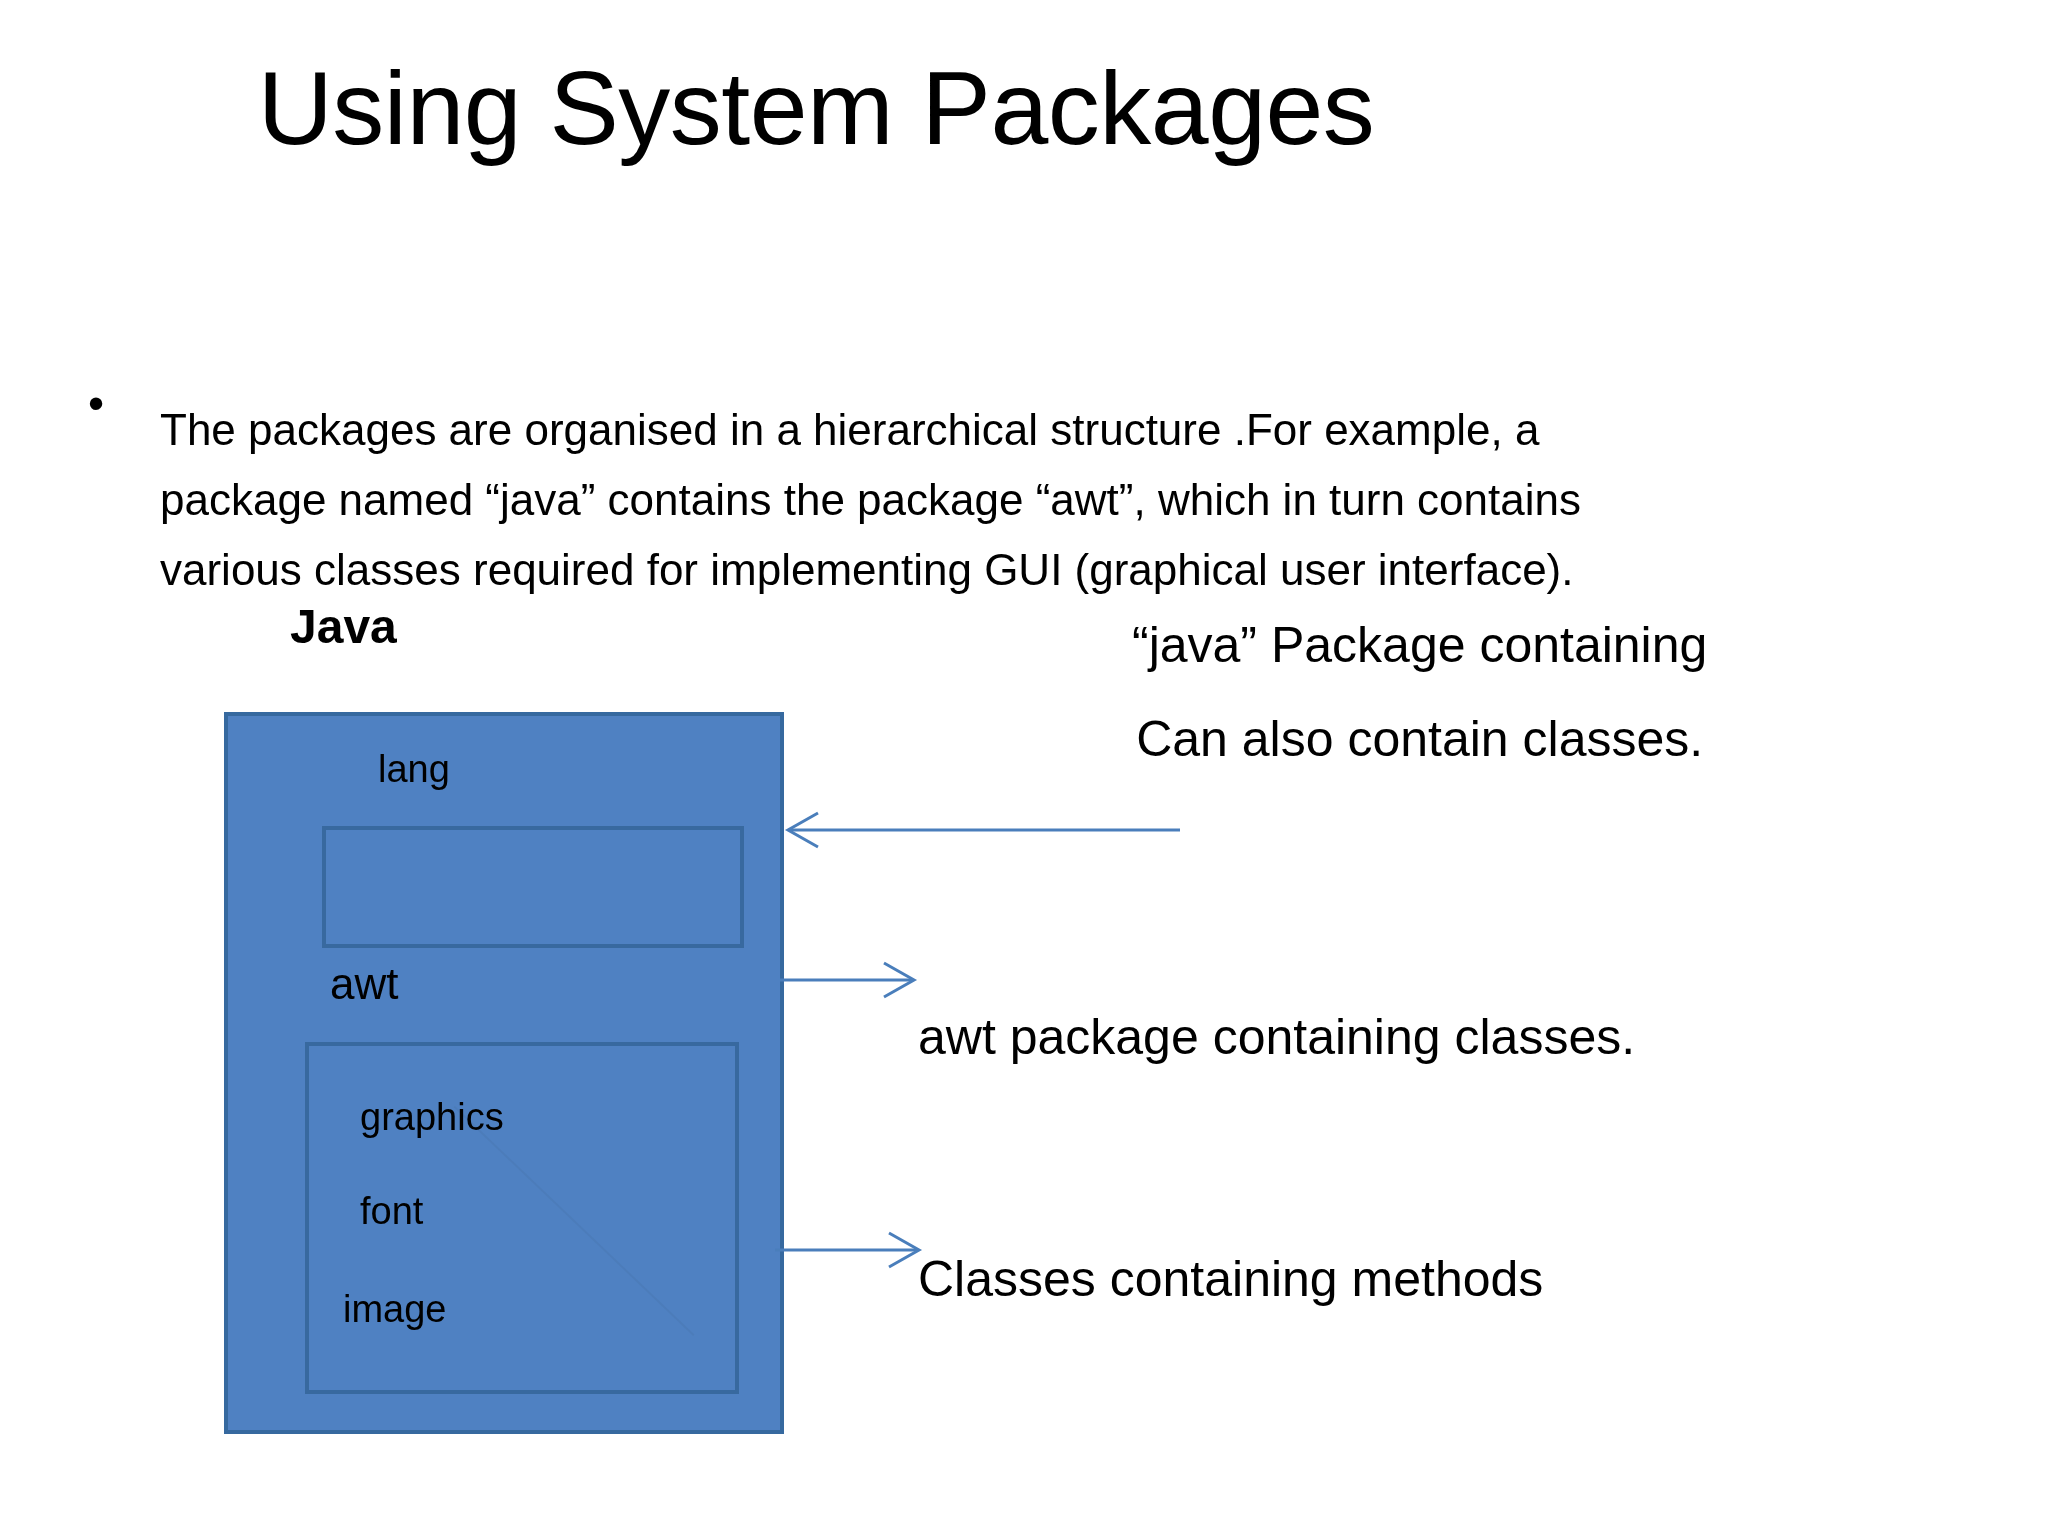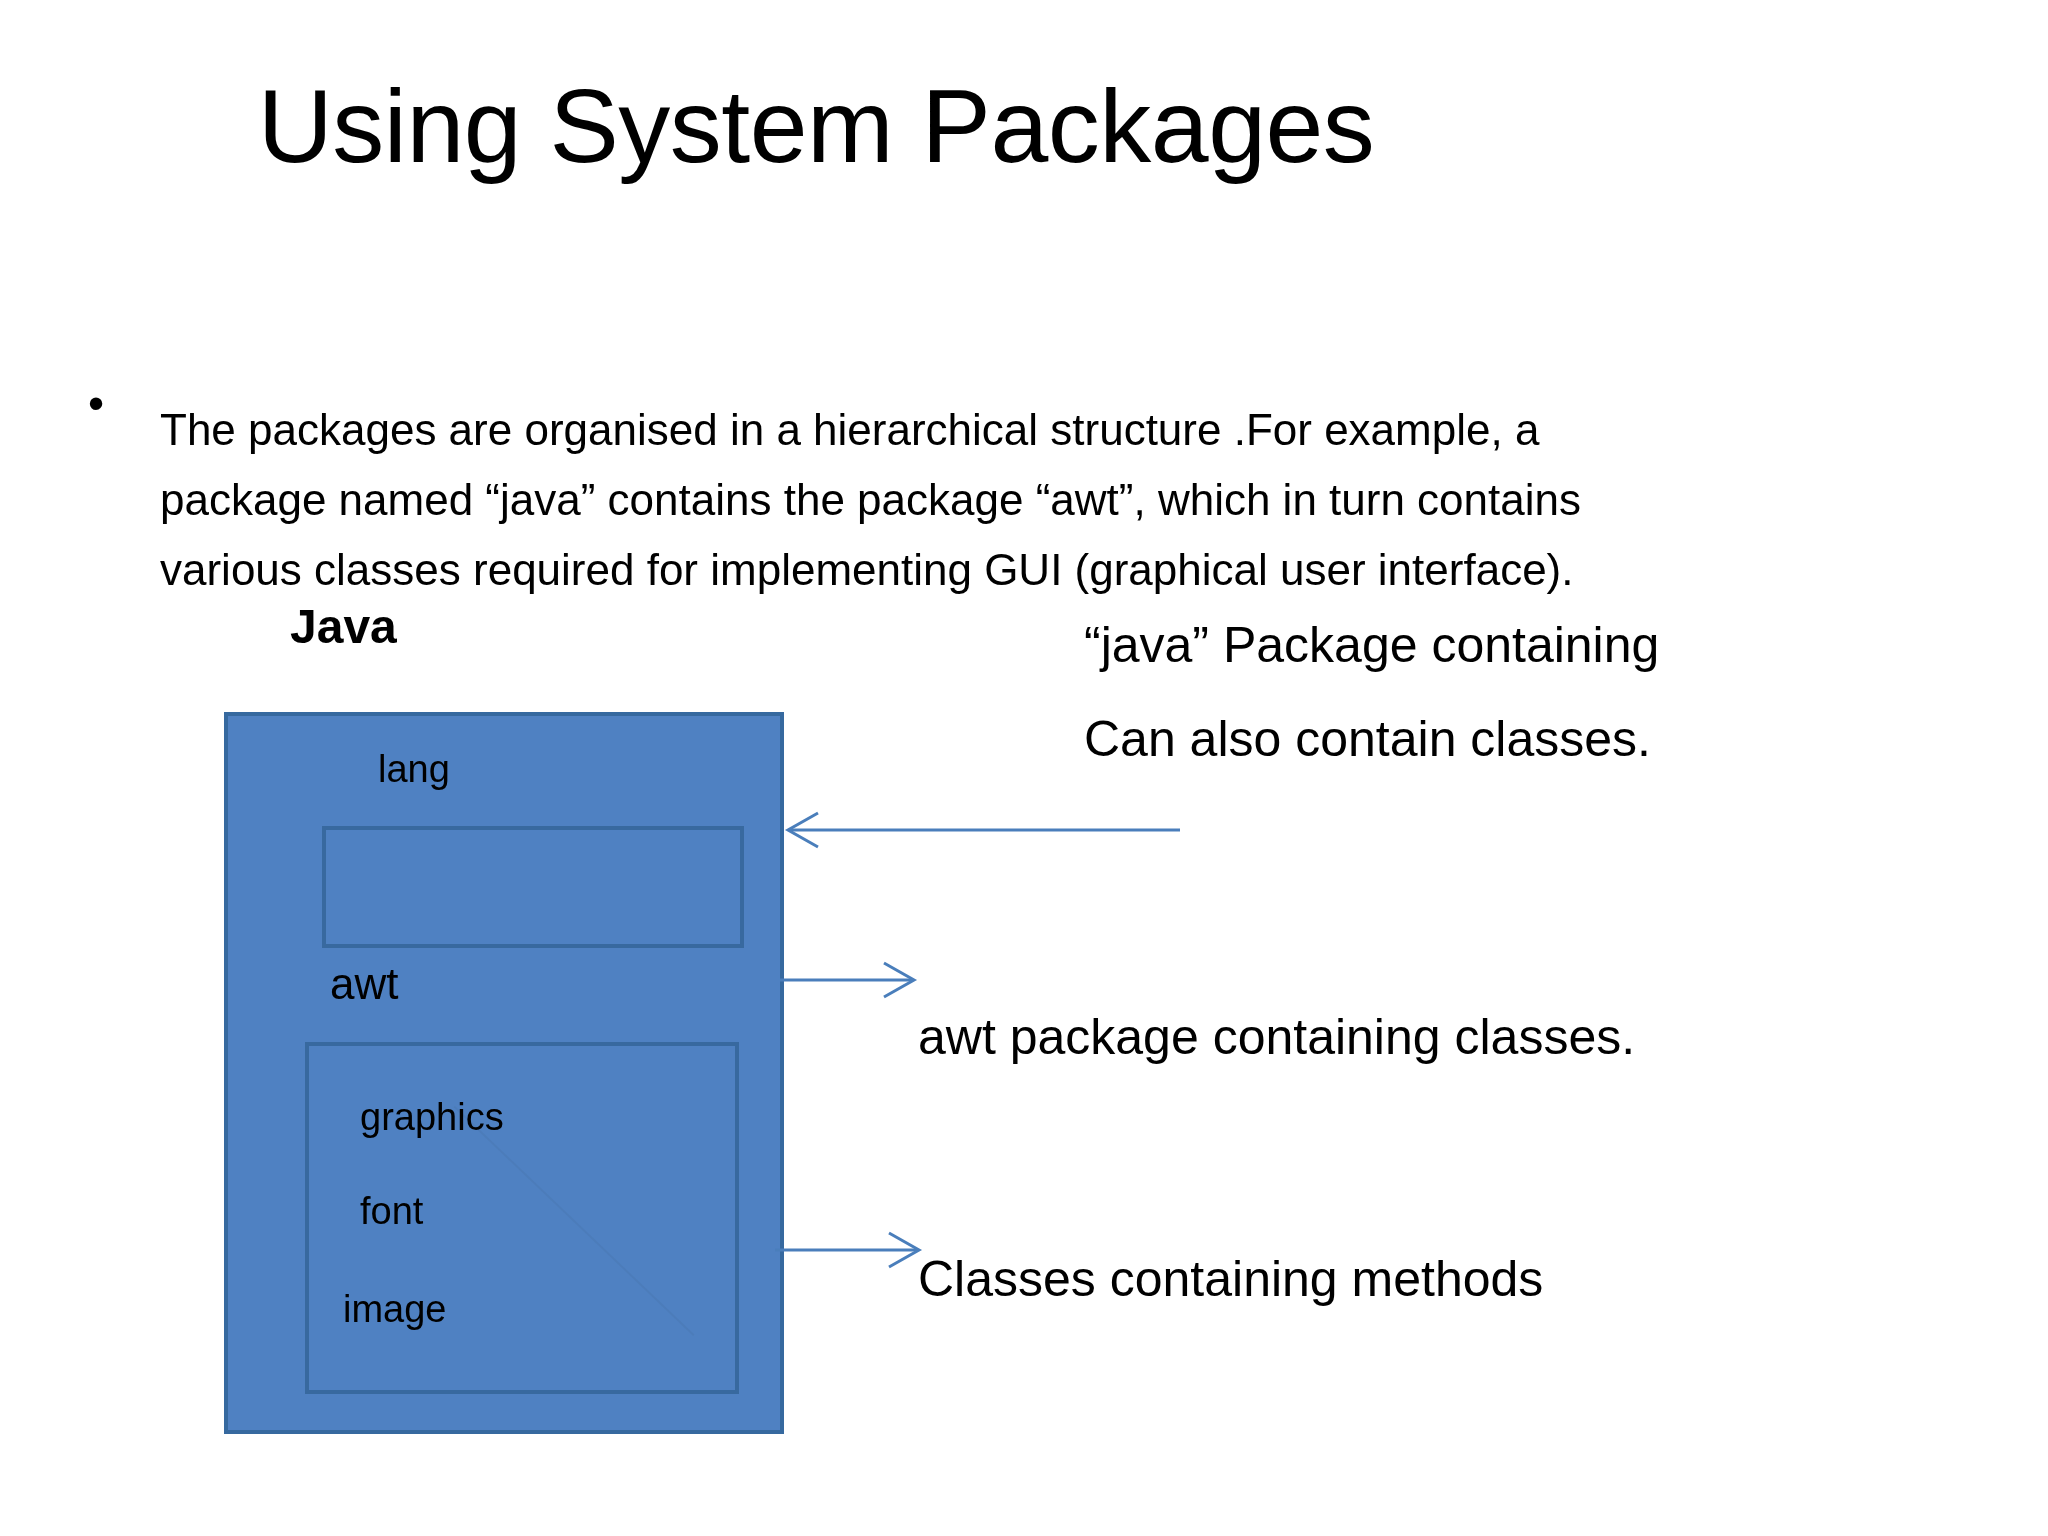--- a/index.html
+++ b/index.html
@@ -16,21 +16,21 @@
     width: 2048px;
     height: 1536px;
     background: #ffffff;
     overflow: hidden;
   }
 
   
   .slide-title {
     position: absolute;
     left: 0;
-    top: 68px;
+    top: 50px;
     width: 1632px;
     text-align: center;
     font-size: 104px;
     font-weight: 400;
     line-height: 1.12;
     letter-spacing: -0.5px;
     color: #000000;
     white-space: nowrap;
   }
 
@@ -145,21 +145,21 @@
   .arrow-3 { left: 775px; top: 1220px; width: 150px; height: 60px; }
 
   
   .annot {
     position: absolute;
     font-size: 50px;
     line-height: 94px;
     color: #000000;
     white-space: nowrap;
   }
-  .annot-1 { left: 1084px; top: 598px; }
+  .annot-1 { left: 1132px; top: 598px; text-align: center; }
   .annot-2 { left: 918px;  top: 990px; }
   .annot-3 { left: 918px;  top: 1232px; }
   .annot .ln { display: block; }
 </style>
 </head>
 <body>
 
 <div id="slide">
 
   <div class="slide-title">Using System Packages</div>

